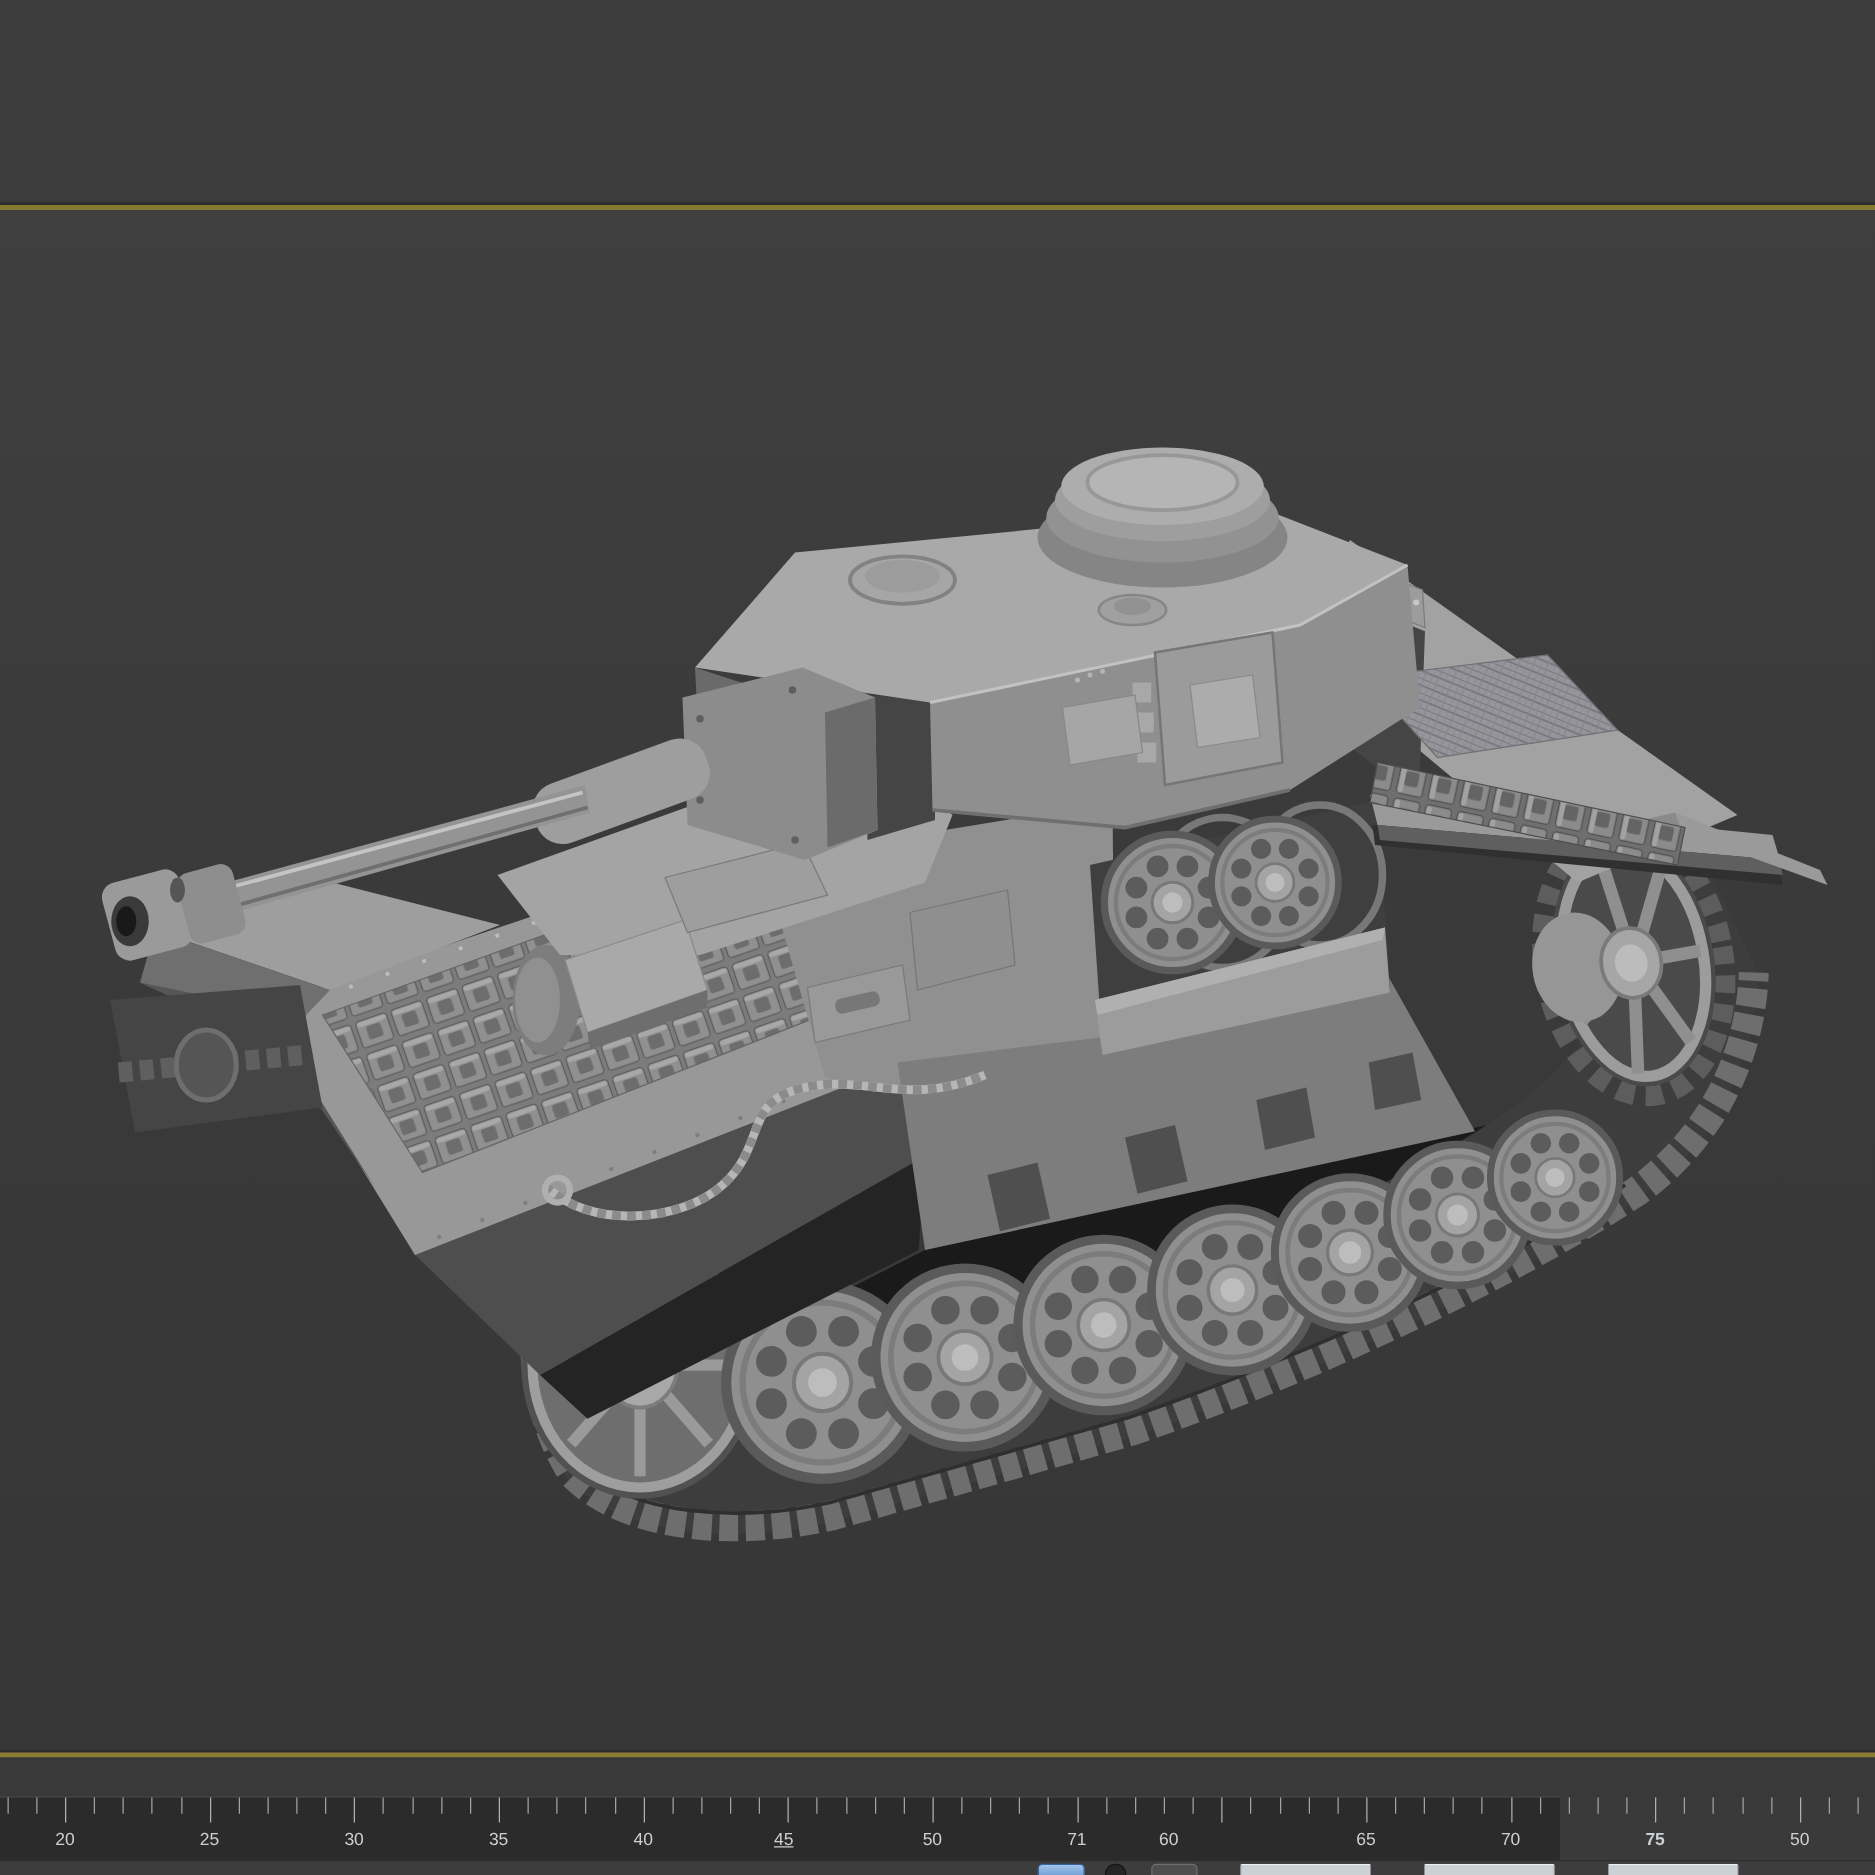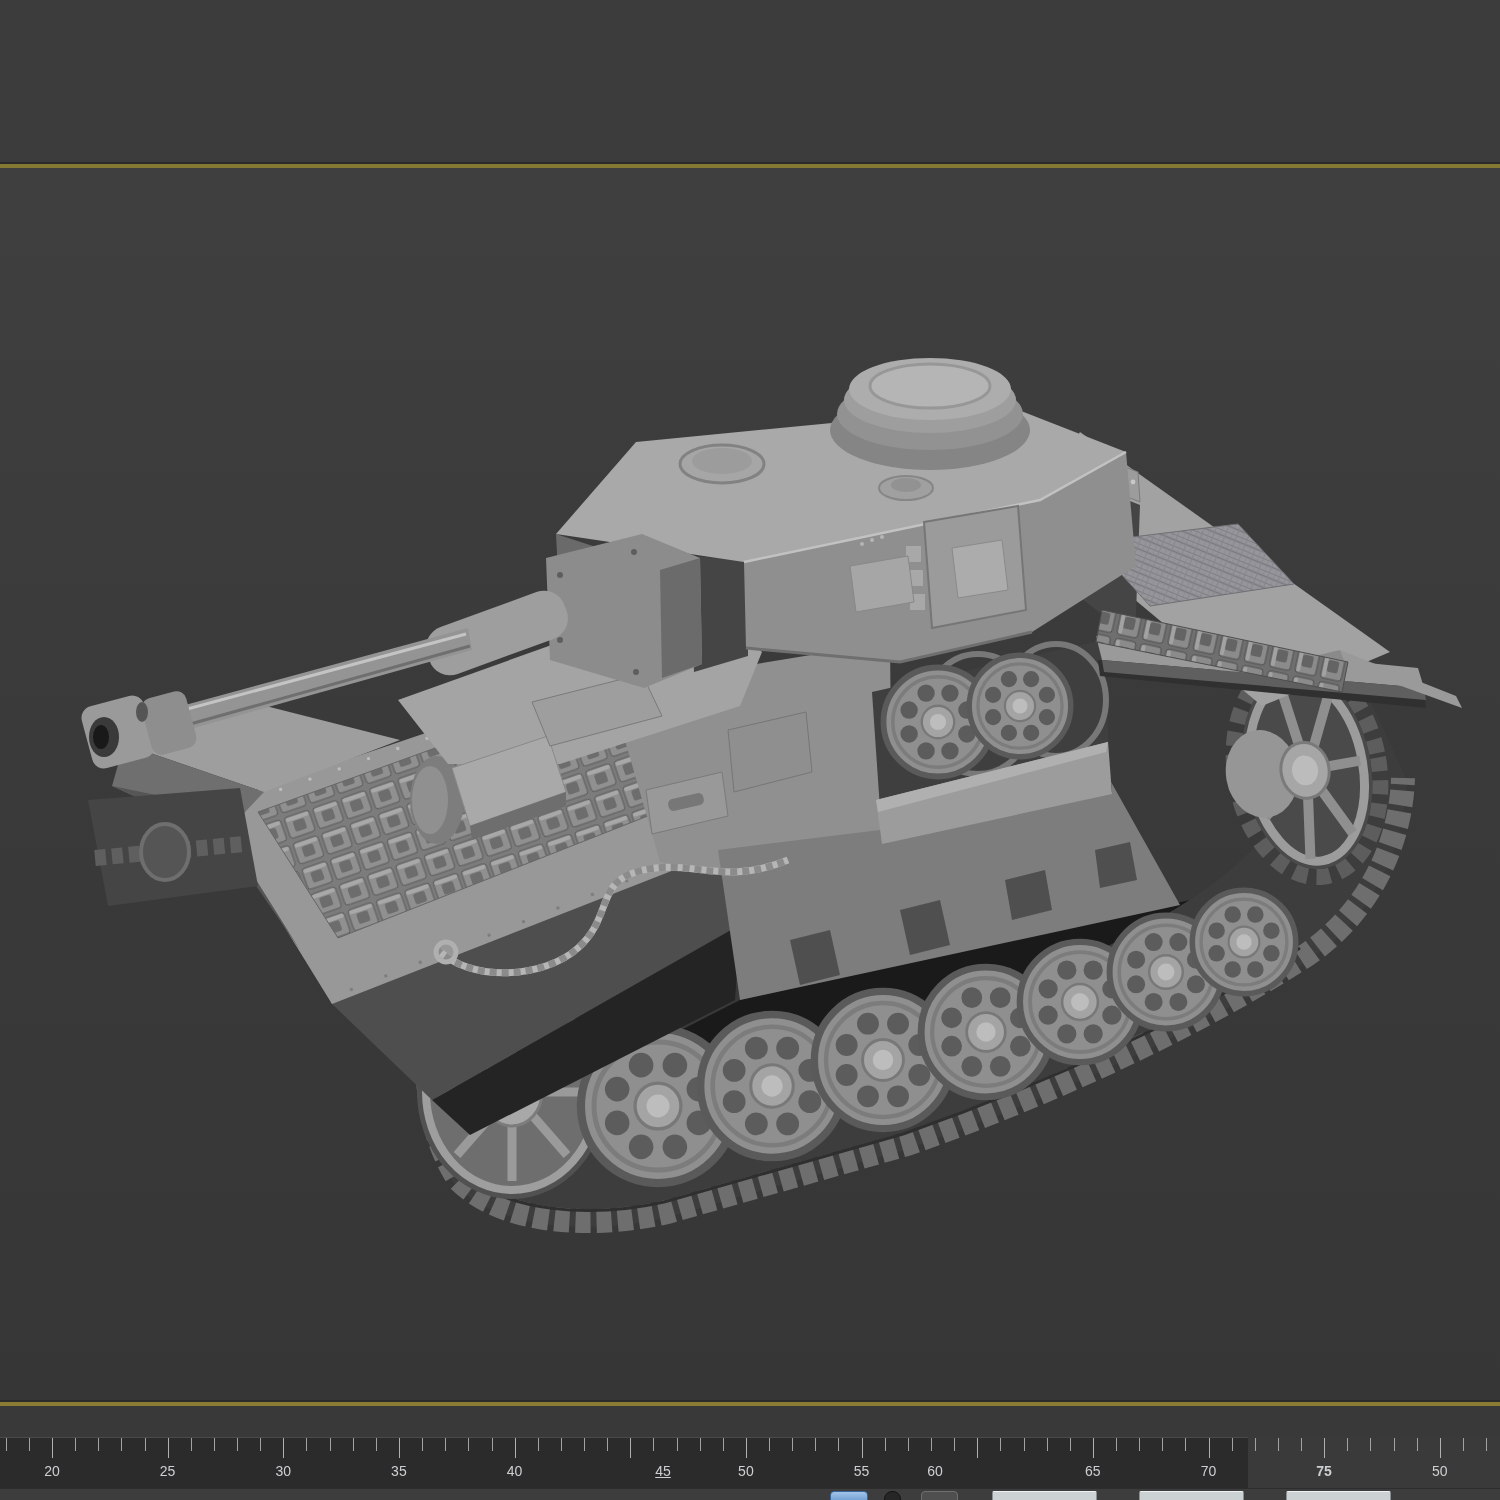--- a/index.html
+++ b/index.html
@@ -355,23 +355,23 @@
       <div class="tick" style="left: 1393.5px;"></div>
       <div class="tick" style="left: 1416.7px;"></div>
       <div class="tick major" style="left: 1439.8px;"></div>
       <div class="tick" style="left: 1462.9px;"></div>
       <div class="tick" style="left: 1486.1px;"></div>
       <div class="tick-label" style="left: 52px;">20</div>
       <div class="tick-label" style="left: 167.6px;">25</div>
       <div class="tick-label" style="left: 283.3px;">30</div>
       <div class="tick-label" style="left: 398.9px;">35</div>
       <div class="tick-label" style="left: 514.6px;">40</div>
-      <div class="tick-label" style="left: 663px; text-decoration: underline;">45</div>
+      <div class="tick-label" style="left: 627px; text-decoration: underline;">45</div>
       <div class="tick-label" style="left: 745.9px;">50</div>
-      <div class="tick-label" style="left: 861.5px;">55</div>
+      <div class="tick-label" style="left: 861.5px;">71</div>
       <div class="tick-label" style="left: 935px;">60</div>
       <div class="tick-label" style="left: 1092.8px;">65</div>
       <div class="tick-label" style="left: 1208.5px; text-align: right;">70</div>
       <div class="tick-label" style="left: 1324.1px; font-weight: bold;">75</div>
       <div class="tick-label" style="left: 1439.8px;">50</div>
     </div>
 
   <div id="statusbar">
     <div id="sw-blue" class="sw"></div>
     <div id="sw-knob" class="sw"></div>

